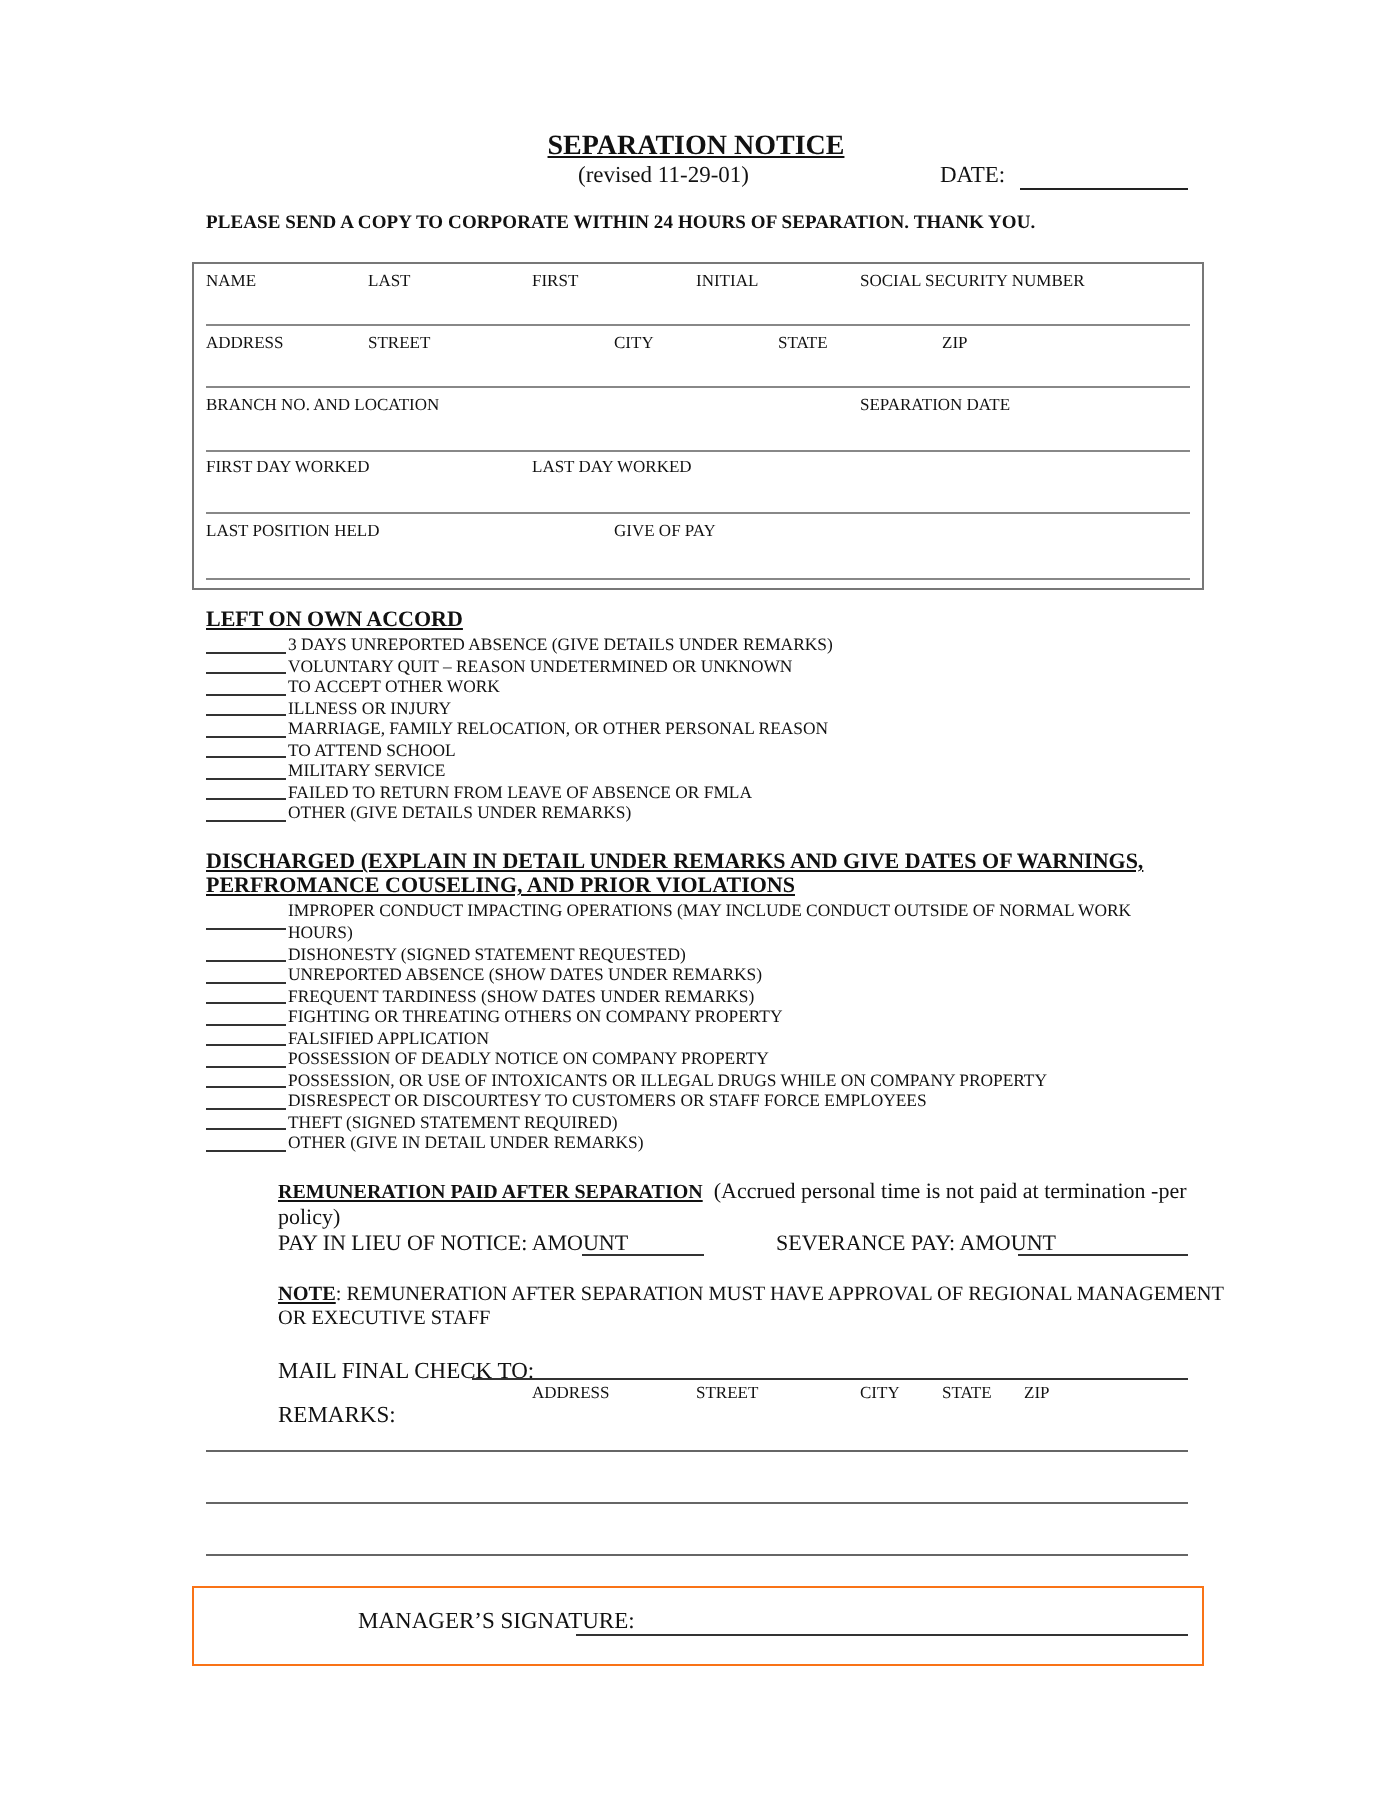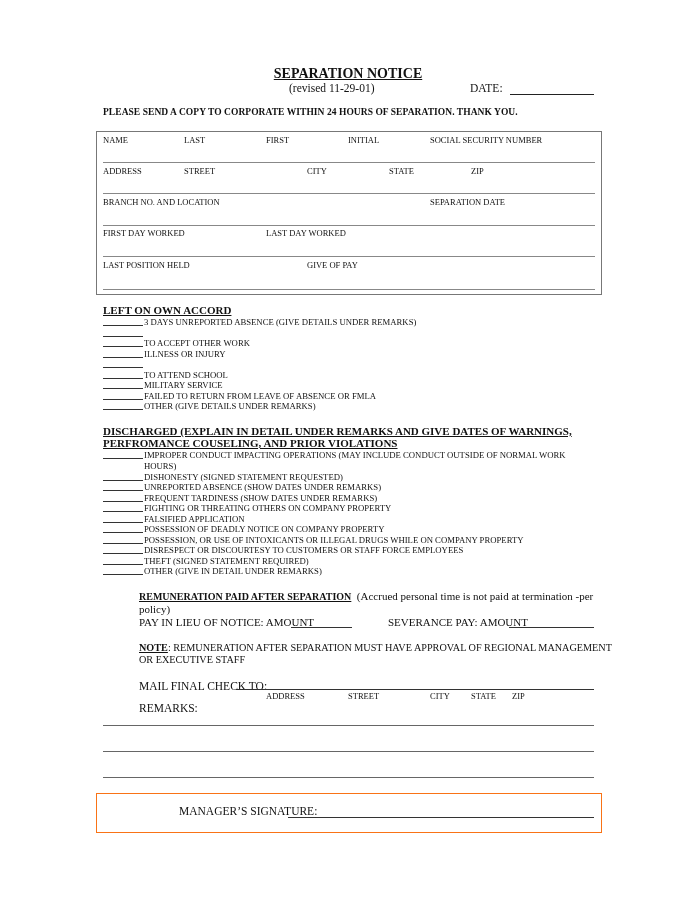--- a/index.html
+++ b/index.html
@@ -10,21 +10,21 @@
   .revised { left: 289px; top: 82px; font-size: 11.5px; }
   .date-label { left: 470px; top: 82px; font-size: 11.5px; text-align: right; }
   .date-line { position: absolute; left: 510px; top: 94px; width: 84px; border-bottom: 1px solid #222; }
   .instruction { left: 103px; top: 107px; font-size: 9.5px; font-weight: bold; letter-spacing: 0.05px; }
 
   .info-box { position: absolute; left: 96px; top: 131px; width: 504px; height: 162px; border: 1px solid #777; }
   .info-lbl { position: absolute; font-size: 8.5px; white-space: nowrap; }
   .info-rule { position: absolute; left: 6px; width: 492px; border-bottom: 1px solid #888; }
 
   .sec-head { font-weight: bold; font-size: 11px; text-decoration: underline; }
-  .item { position: absolute; left: 103px; font-size: 8.7px; white-space: nowrap; display: flex; align-items: flex-start; }
+  .item { position: absolute; left: 103px; font-size: 8.7px; white-space: nowrap; display: flex; align-items: center; }
   .blank { display: inline-block; width: 40px; border-bottom: 1px solid #333; margin-right: 1px; height: 8px; }
   .item.wrap { white-space: normal; width: 490px; }
   .item.wrap .txt { width: 445px; line-height: 10.5px; }
 
   .body-text { font-size: 11px; margin-left: 36px; }
   .rule { position: absolute; border-bottom: 1px solid #666; }
   .sig-box { position: absolute; left: 96px; top: 793px; width: 504px; height: 38px; border: 1px solid #f97316; }
 </style>
 </head>
 <body>
@@ -63,31 +63,33 @@
   <div class="info-rule" style="top:157px"></div>
 </div>
 
 <div class="abs sec-head" style="left:103px;top:304px">LEFT ON OWN ACCORD</div>
 <div class="item" style="top:317px">
     <span class="blank"></span>
     <span>3 DAYS UNREPORTED ABSENCE (GIVE DETAILS UNDER REMARKS)</span>
   </div>
 <div class="item" style="top:327.5px">
     <span class="blank"></span>
+    <span>VOLUNTARY QUIT – REASON UNDETERMINED OR UNKNOWN</span>
   </div>
 <div class="item" style="top:338px">
     <span class="blank"></span>
     <span>TO ACCEPT OTHER WORK</span>
   </div>
 <div class="item" style="top:348.5px">
     <span class="blank"></span>
     <span>ILLNESS OR INJURY</span>
   </div>
 <div class="item" style="top:359px">
     <span class="blank"></span>
+    <span>MARRIAGE, FAMILY RELOCATION, OR OTHER PERSONAL REASON</span>
   </div>
 <div class="item" style="top:369.5px">
     <span class="blank"></span>
     <span>TO ATTEND SCHOOL</span>
   </div>
 <div class="item" style="top:380px">
     <span class="blank"></span>
     <span>MILITARY SERVICE</span>
   </div>
 <div class="item" style="top:390.5px">

